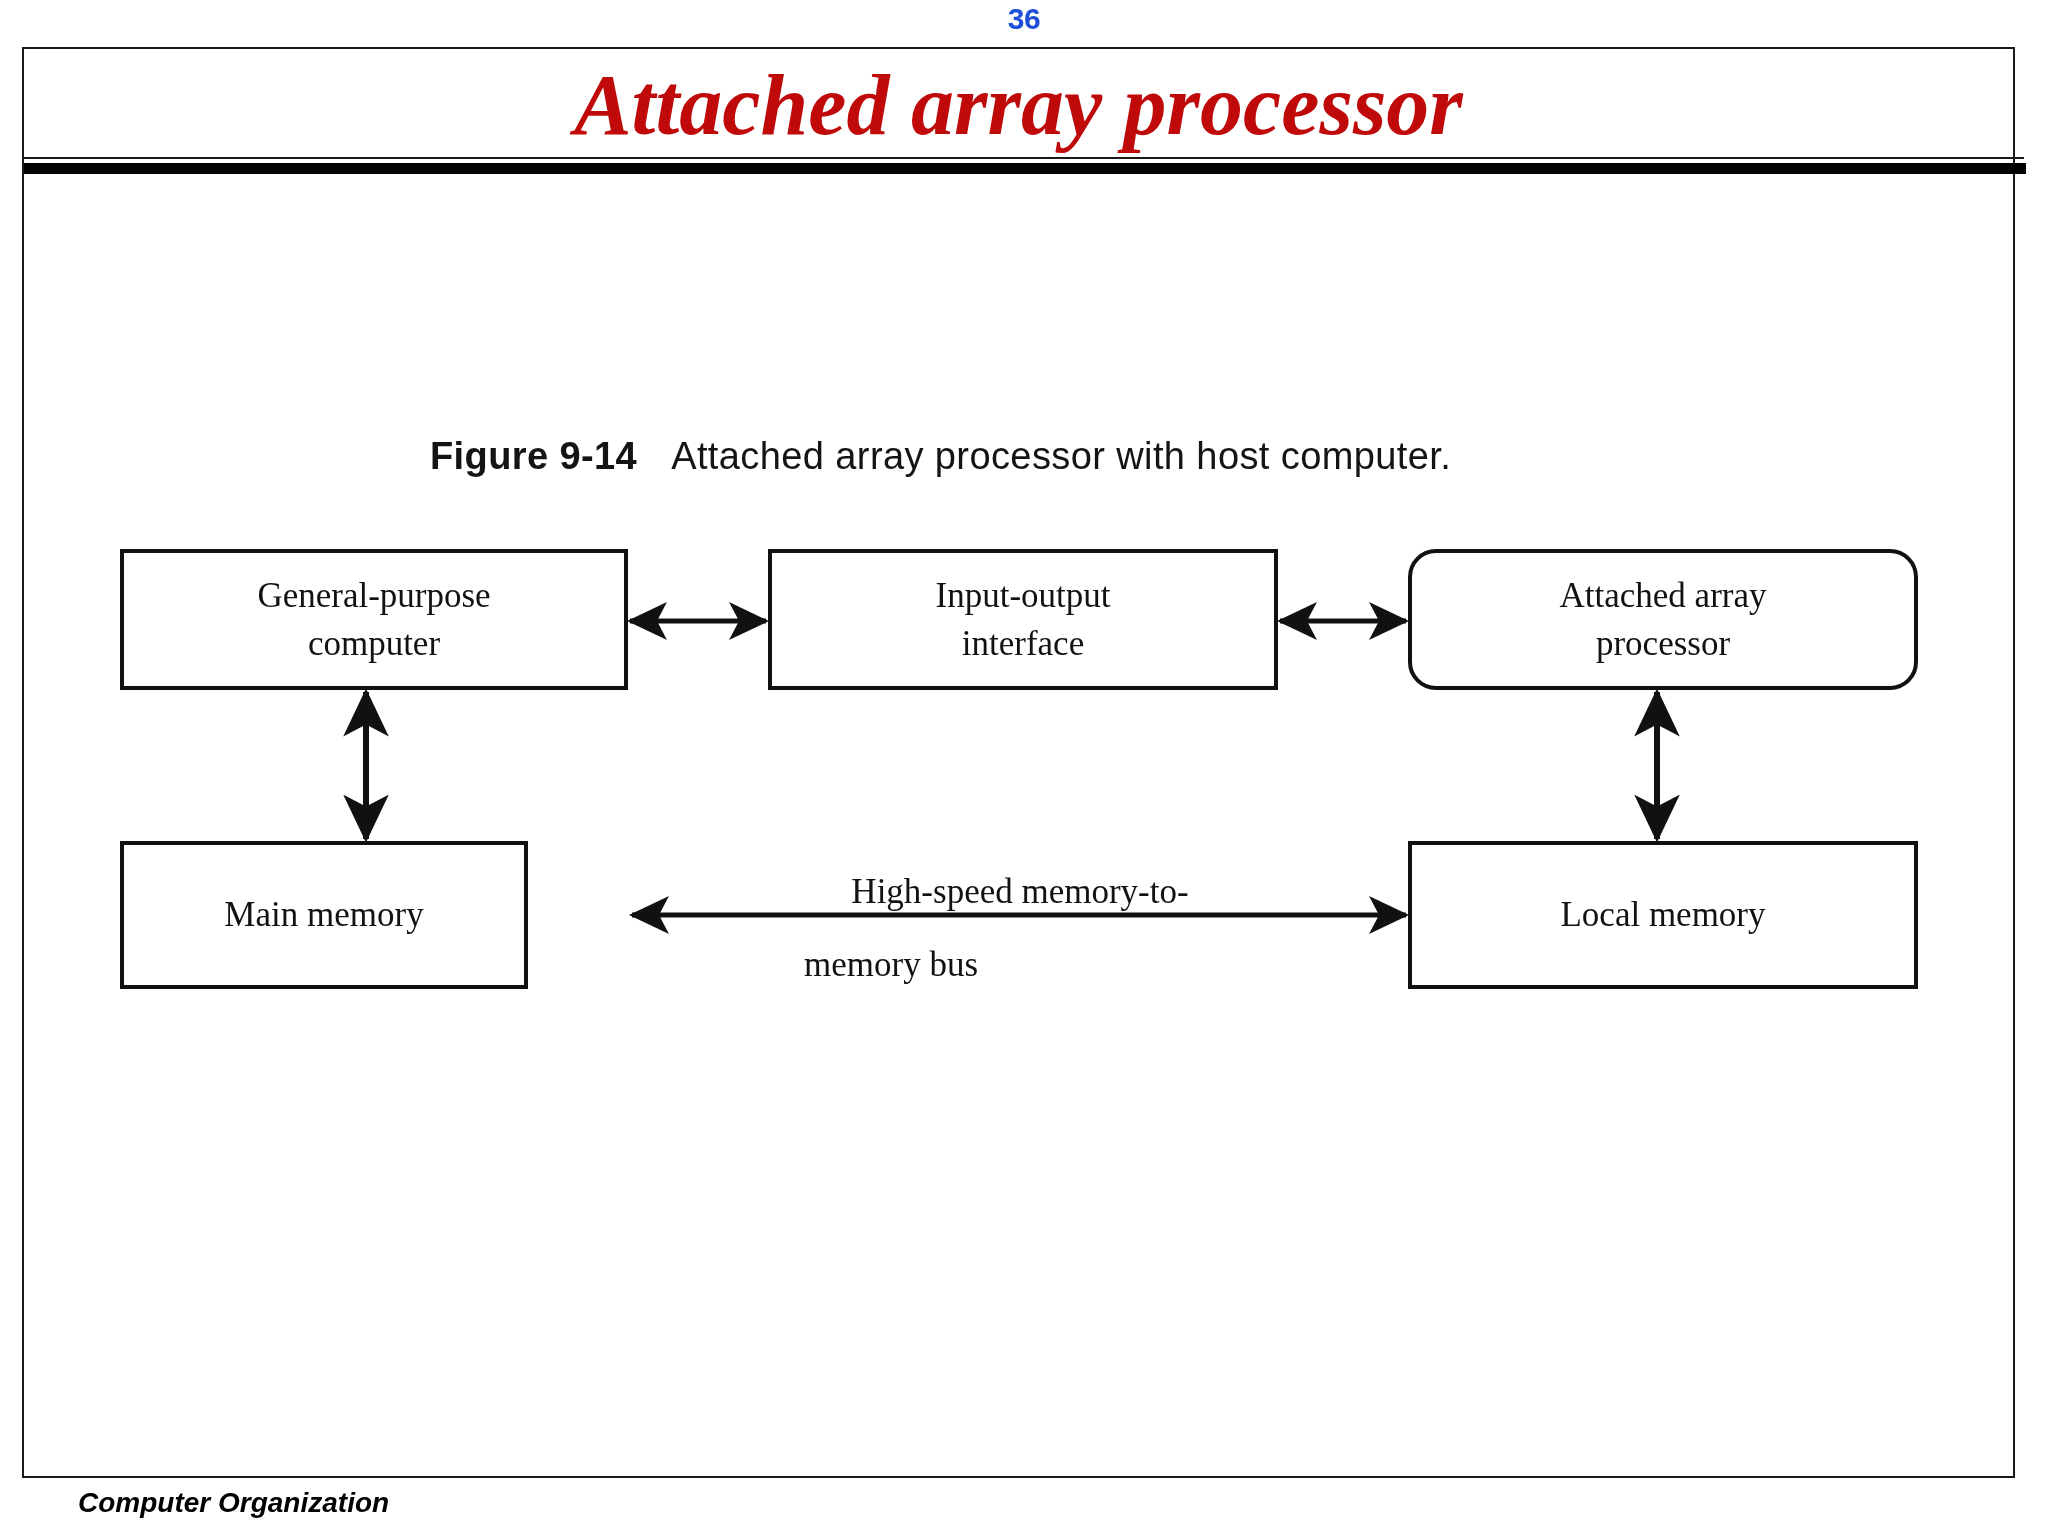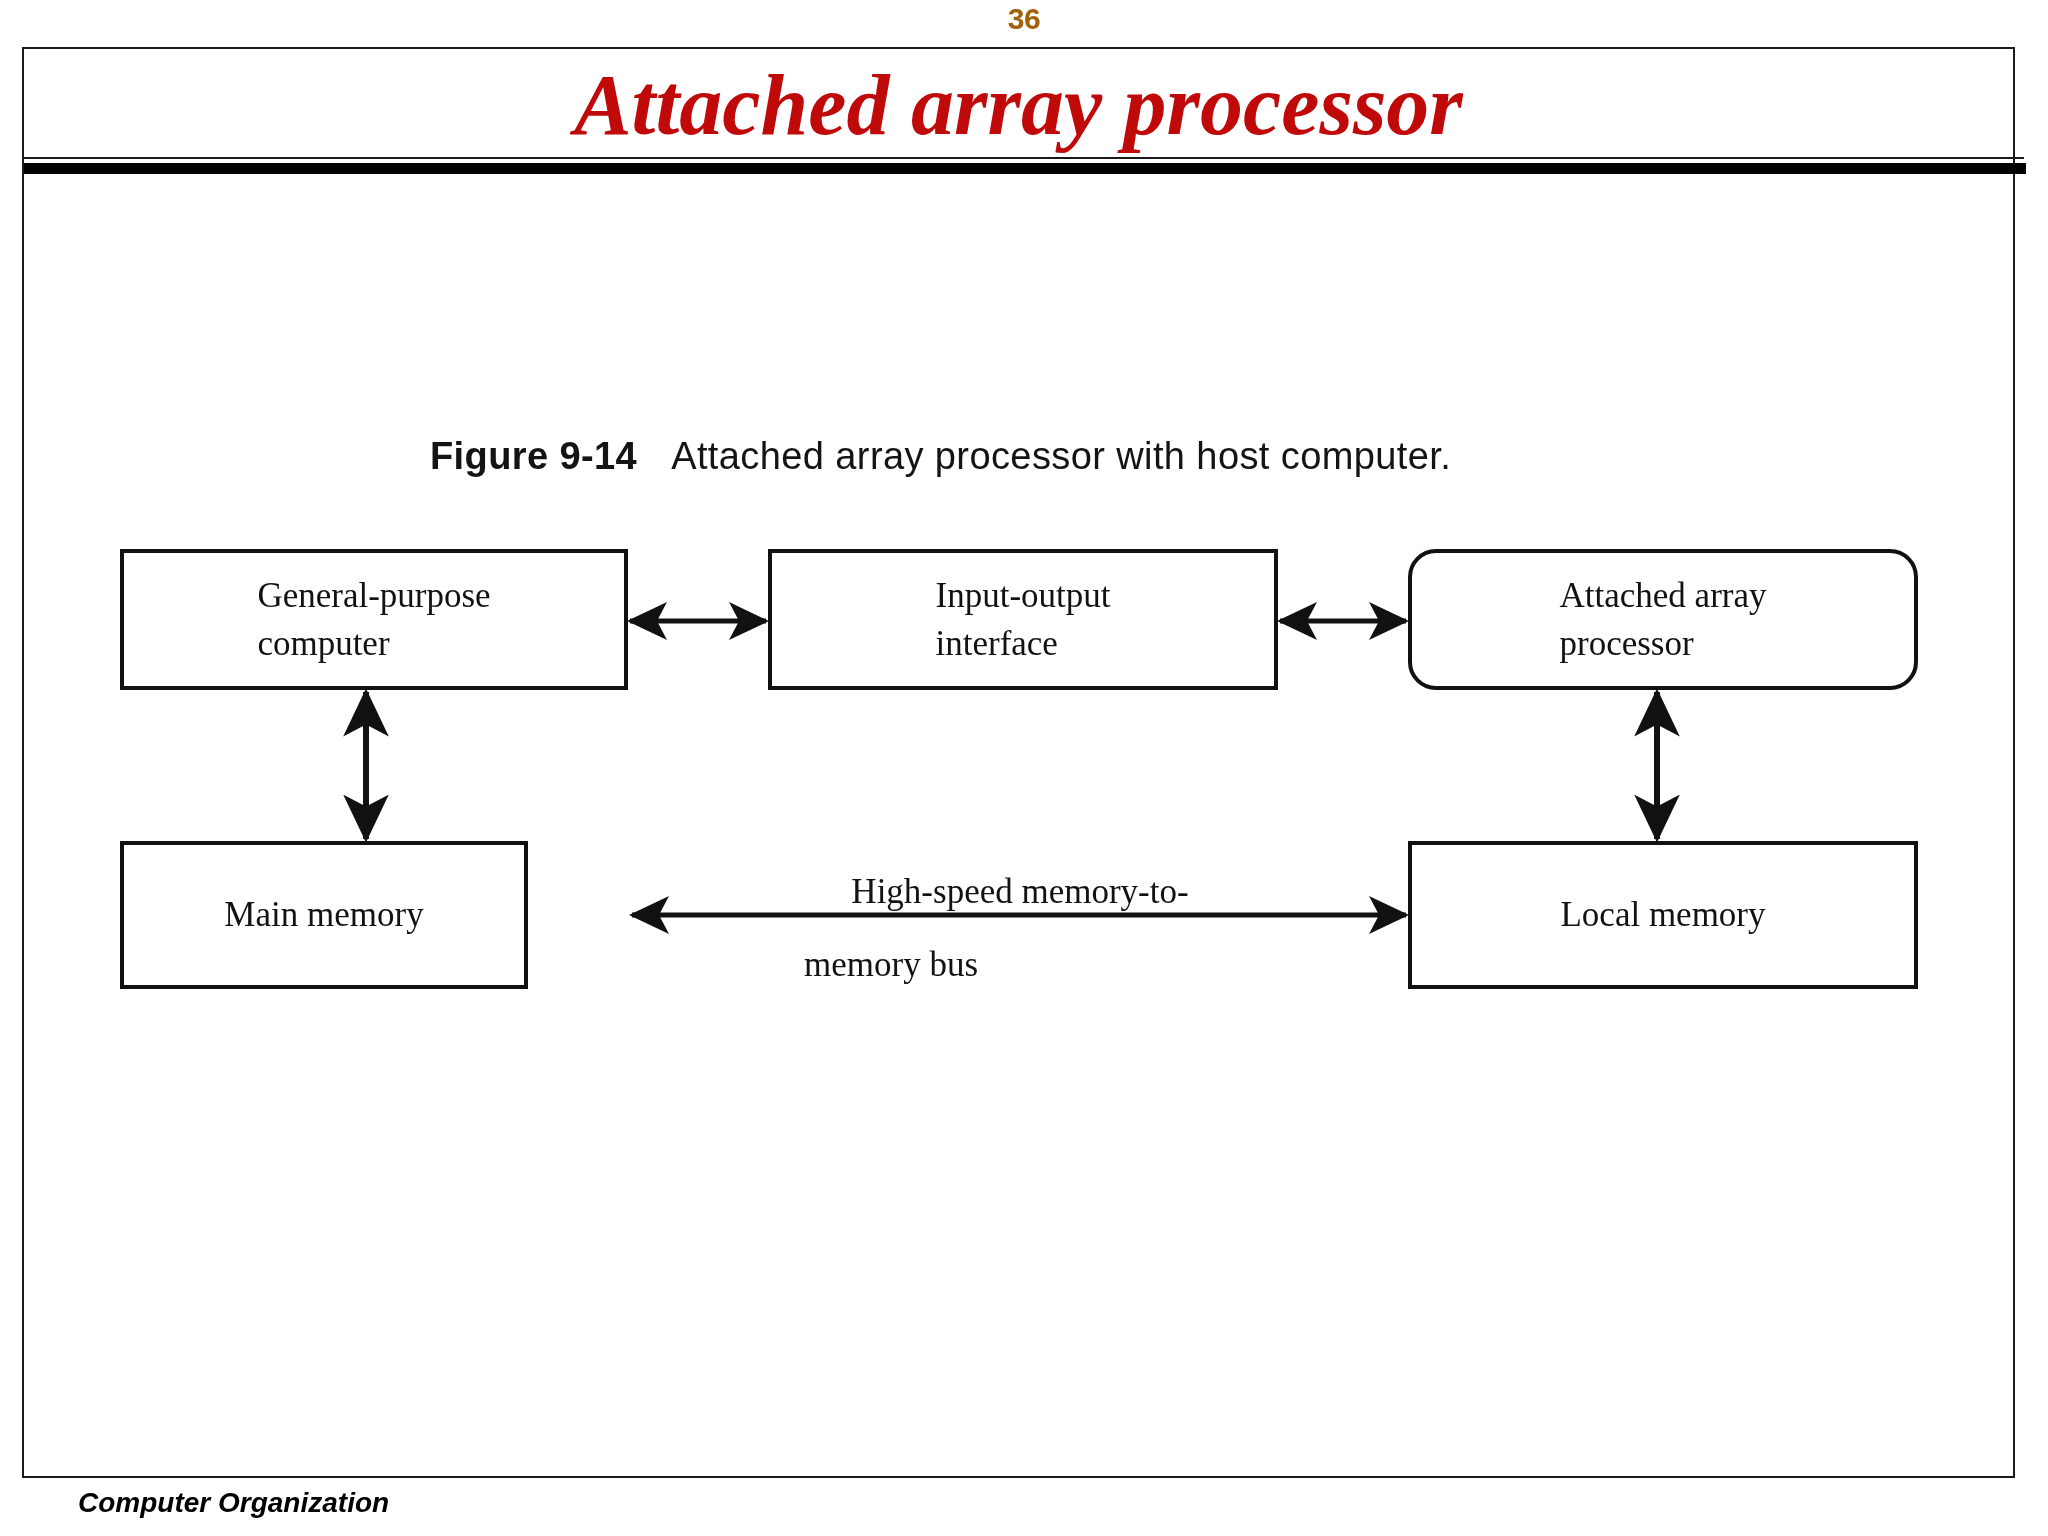--- a/index.html
+++ b/index.html
@@ -18,21 +18,21 @@
   
   .page-number {
     position: absolute;
     top: 2px;
     left: 0;
     width: 2048px;
     text-align: center;
     font-family: "Liberation Sans", sans-serif;
     font-weight: bold;
     font-size: 30px;
-    color: #a16207;
+    color: #1d4ed8;
     letter-spacing: -0.5px;
   }
 
   
   .slide-frame {
     position: absolute;
     left: 22px;
     top: 47px;
     width: 1993px;
     height: 1431px;
@@ -103,20 +103,21 @@
 
   
   .dbox {
     position: absolute;
     border: 4px solid #111111;
     background: #ffffff;
     box-sizing: border-box;
     display: flex;
     align-items: center;
     justify-content: center;
+    text-align: center;
     font-family: "Liberation Serif", "DejaVu Serif", serif;
     font-size: 35px;
     line-height: 48px;
     color: #121212;
   }
 
   #box-gp-computer   { left: 120px;  top: 549px;  width: 508px; height: 141px; }
   #box-io-interface  { left: 768px;  top: 549px;  width: 510px; height: 141px; }
   #box-array-proc    { left: 1408px; top: 549px;  width: 510px; height: 141px; border-radius: 28px; }
   #box-main-memory   { left: 120px;  top: 841px;  width: 408px; height: 148px; }

